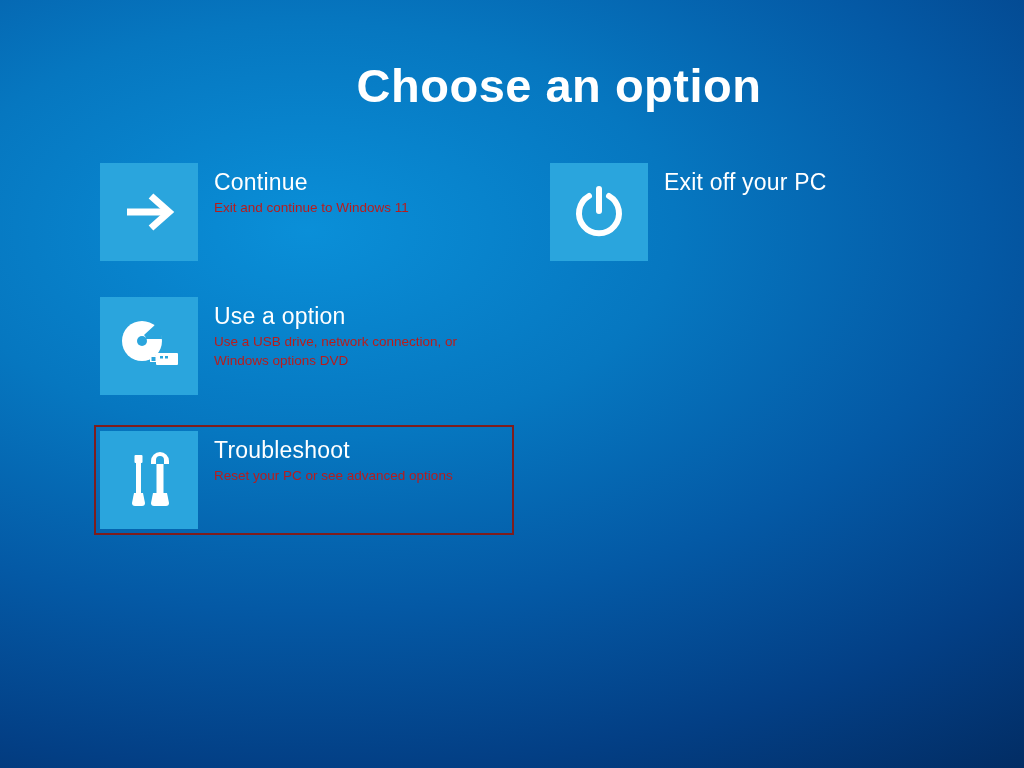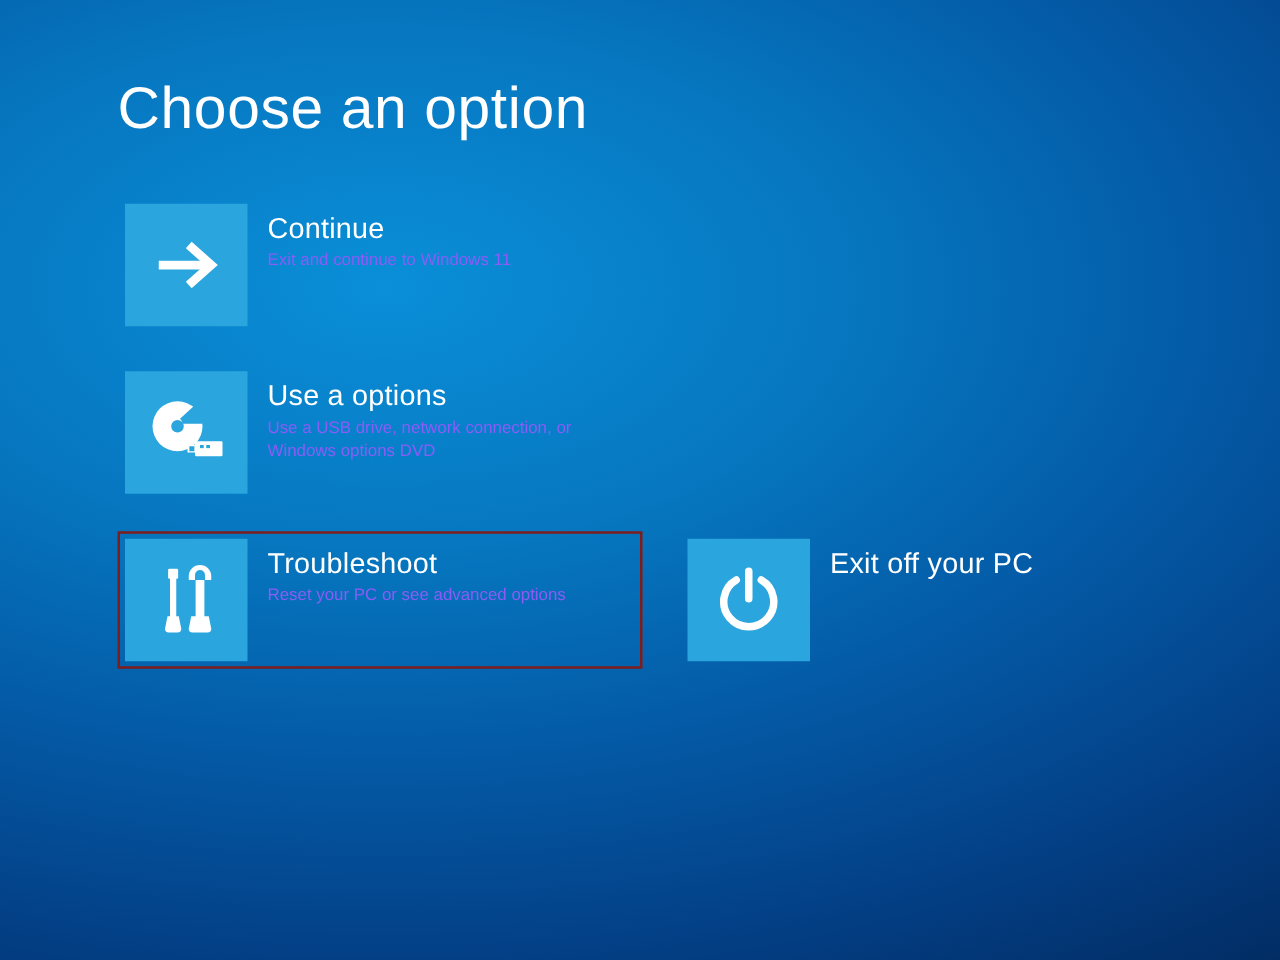--- a/index.html
+++ b/index.html
@@ -6,44 +6,44 @@
     html, body {
       width: 1024px;
       height: 768px;
       overflow: hidden;
       font-family: "Segoe UI Light", "Segoe UI", -apple-system, Helvetica, Arial, sans-serif;
       background: radial-gradient(ellipse 120% 90% at 30% 30%, #0a8fd8 0%, #0677c0 30%, #0459a5 55%, #033f85 78%, #022a5f 100%);
       color: #fff;
       -webkit-font-smoothing: antialiased;
     }
     .screen { position: relative; width: 100%; height: 100%; padding: 58px 0 0 94px; }
-    h1.title { font-weight: 400; font-size: 47px; letter-spacing: 0.5px; margin-bottom: 44px; }
+    h1.title { font-weight: 700; font-size: 47px; letter-spacing: 0.5px; margin-bottom: 44px; text-align: center; }
     .cols { display: flex; gap: 30px; }
-    .col { display: flex; flex-direction: column; gap: 24px; justify-content: flex-end; }
+    .col { display: flex; flex-direction: column; gap: 24px; }
     .option {
       display: flex;
       align-items: flex-start;
       width: 420px;
       padding: 4px;
       border: 2px solid transparent;
       cursor: pointer;
     }
     .option.selected { border: 2px solid #7f1d1d; }
     .tile {
       flex: 0 0 98px;
       width: 98px;
       height: 98px;
       background: #2aa5dd;
       display: flex;
       align-items: center;
       justify-content: center;
     }
     .text { padding: 6px 0 0 16px; flex: 1; }
     .opt-title { font-weight: 300; font-size: 23px; line-height: 1.15; margin-bottom: 4px; letter-spacing: 0.2px; }
-    .opt-desc  { font-weight: 400; font-size: 13.5px; line-height: 1.35; color: #8b5cf6; max-width: 260px; }
+    .opt-desc  { font-weight: 400; font-size: 13.5px; line-height: 1.35; color: #b91c1c; max-width: 260px; }
     svg { display: block; }
   </style>
 </head>
 <body>
 
 <div class="screen">
 
   <h1 class="title">Choose an option</h1>
 
   <div class="cols">
@@ -73,21 +73,21 @@
               <path d="M40 7 A20 20 0 0 1 46 22 L30 22 A6 6 0 0 0 28 18 Z" fill="#2aa5dd"></path>
               <rect x="40" y="36" width="22" height="12" rx="1"></rect>
               <rect x="34" y="39" width="7" height="6" fill="#fff"></rect>
               <rect x="35.5" y="40" width="4" height="4" fill="#2aa5dd"></rect>
               <rect x="44" y="39" width="3" height="2.5" fill="#2aa5dd"></rect>
               <rect x="49" y="39" width="3" height="2.5" fill="#2aa5dd"></rect>
             </g>
           </svg>
         </div>
         <div class="text">
-          <div class="opt-title">Use a options</div>
+          <div class="opt-title">Use a option</div>
           <div class="opt-desc">Use a USB drive, network connection, or Windows options DVD</div>
         </div>
       </div>
 
       <div class="option selected">
         <div class="tile">
           <svg width="58" height="62" viewBox="0 0 58 62">
             <g fill="#fff">
               <rect x="16" y="12" width="5" height="34" rx="2"></rect>
               <path d="M14 44 h9 l2 10 a3 3 0 0 1 -3 3 h-7 a3 3 0 0 1 -3 -3 z"></path>

